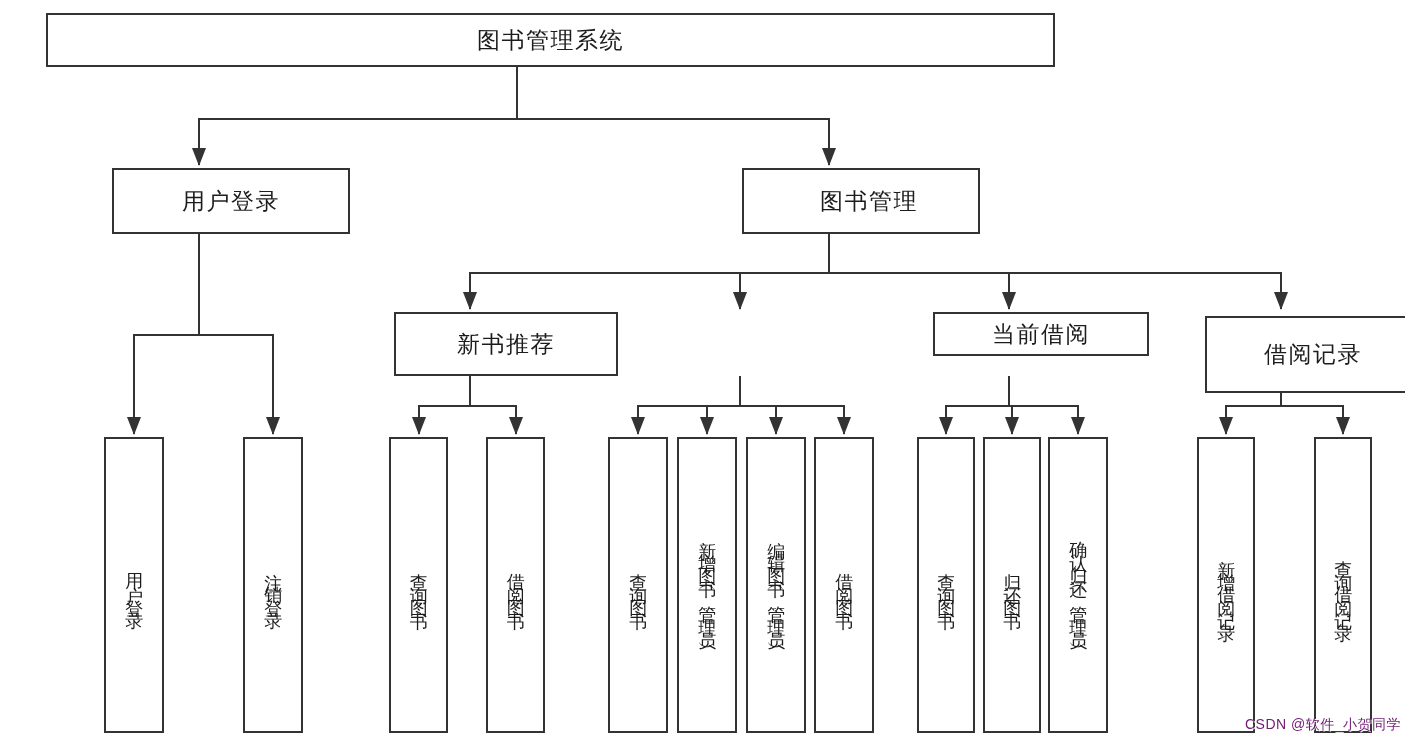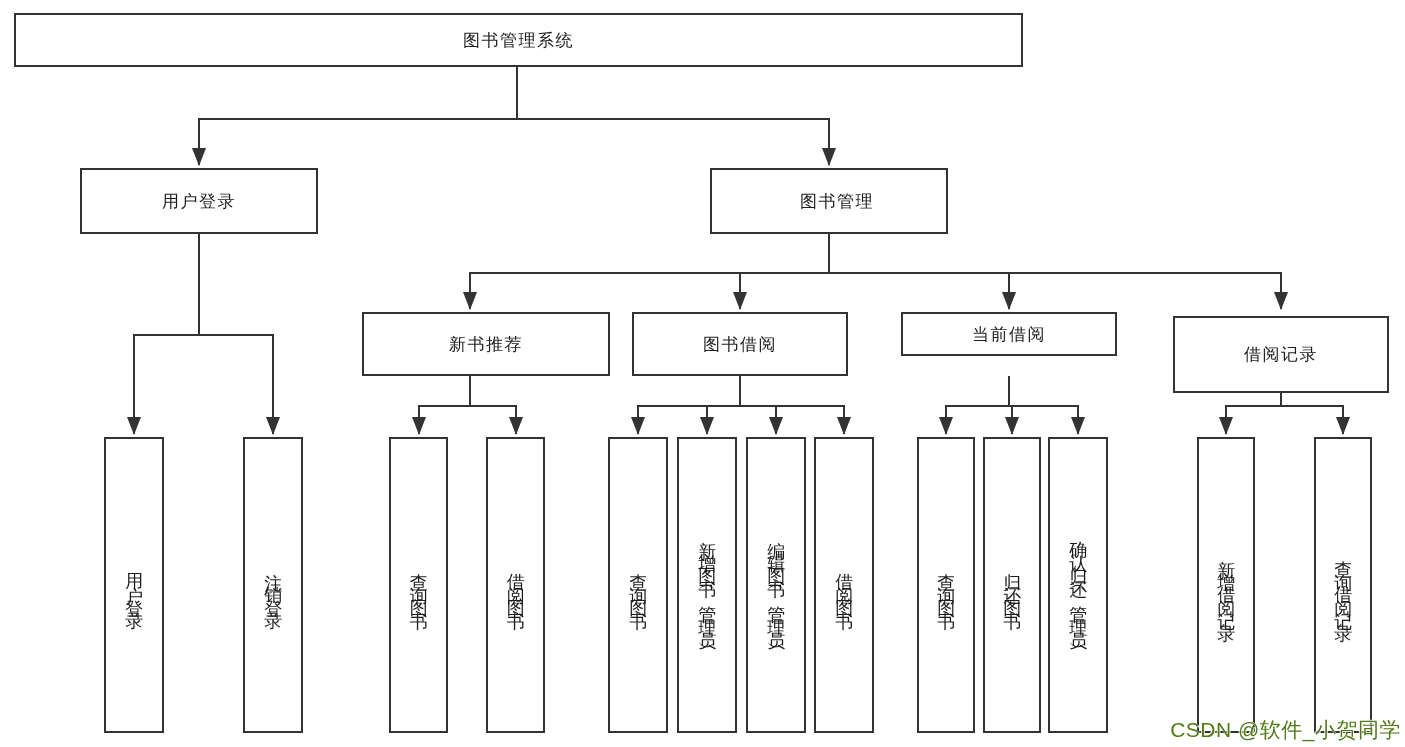--- a/index.html
+++ b/index.html
@@ -9,28 +9,28 @@
     overflow:hidden;
   }
   .stage{position:relative;width:1405px;height:747px;background:#ffffff;}
   .connectors{position:absolute;left:0;top:0;z-index:1;}
   .node{
     position:absolute;box-sizing:border-box;
     border:2px solid #333333;background:#ffffff;
     display:flex;align-items:center;justify-content:center;
     color:#1c1c1c;z-index:2;
   }
-  .h-node{font-size:17px;letter-spacing:1.5px;}
+  .h-node{font-size:23px;letter-spacing:1.5px;margin-left:32px;}
   .v-node .v-text{
     writing-mode:vertical-rl;text-orientation:mixed;
     font-size:18px;letter-spacing:13px;line-height:1.15;
   }
   .watermark{
     position:absolute;top:716px;right:4px;z-index:3;
-    font-size:21px;color:#4d7c0f;letter-spacing:0.5px;white-space:nowrap;
+    font-size:14px;color:#701a75;letter-spacing:0.5px;white-space:nowrap;
     text-shadow:1px 1px 0 rgba(255,255,255,0.85),-1px -1px 0 rgba(255,255,255,0.85);
   }
 </style>
 </head>
 <body>
 
 <div class="stage">
 
   <svg class="connectors" width="1405" height="747" viewBox="0 0 1405 747">
     <defs>
@@ -101,25 +101,22 @@
     <span>图书管理系统</span>
   </div>
 
   <div class="node h-node" style="left:80px;top:168px;width:238px;height:66px;">
     <span>用户登录</span>
   </div>
   <div class="node h-node" style="left:710px;top:168px;width:238px;height:66px;padding-left:16px;">
     <span>图书管理</span>
   </div>
 
-  <div class="node h-node" style="left:362px;top:312px;width:248px;height:64px;">
+  <div class="node h-node" style="left:362px;top:312px;width:224px;height:64px;">
     <span>新书推荐</span>
-  </div>
-  <div class="node h-node" style="left:632px;top:312px;width:216px;height:64px;">
-    <span>图书借阅</span>
   </div>
   <div class="node h-node" style="left:901px;top:312px;width:216px;height:44px;">
     <span>当前借阅</span>
   </div>
   <div class="node h-node" style="left:1173px;top:316px;width:216px;height:77px;">
     <span>借阅记录</span>
   </div>
 
   <div class="node v-node" style="left:104px;top:437px;width:60px;height:296px;">
     <span class="v-text">用户登录</span>

